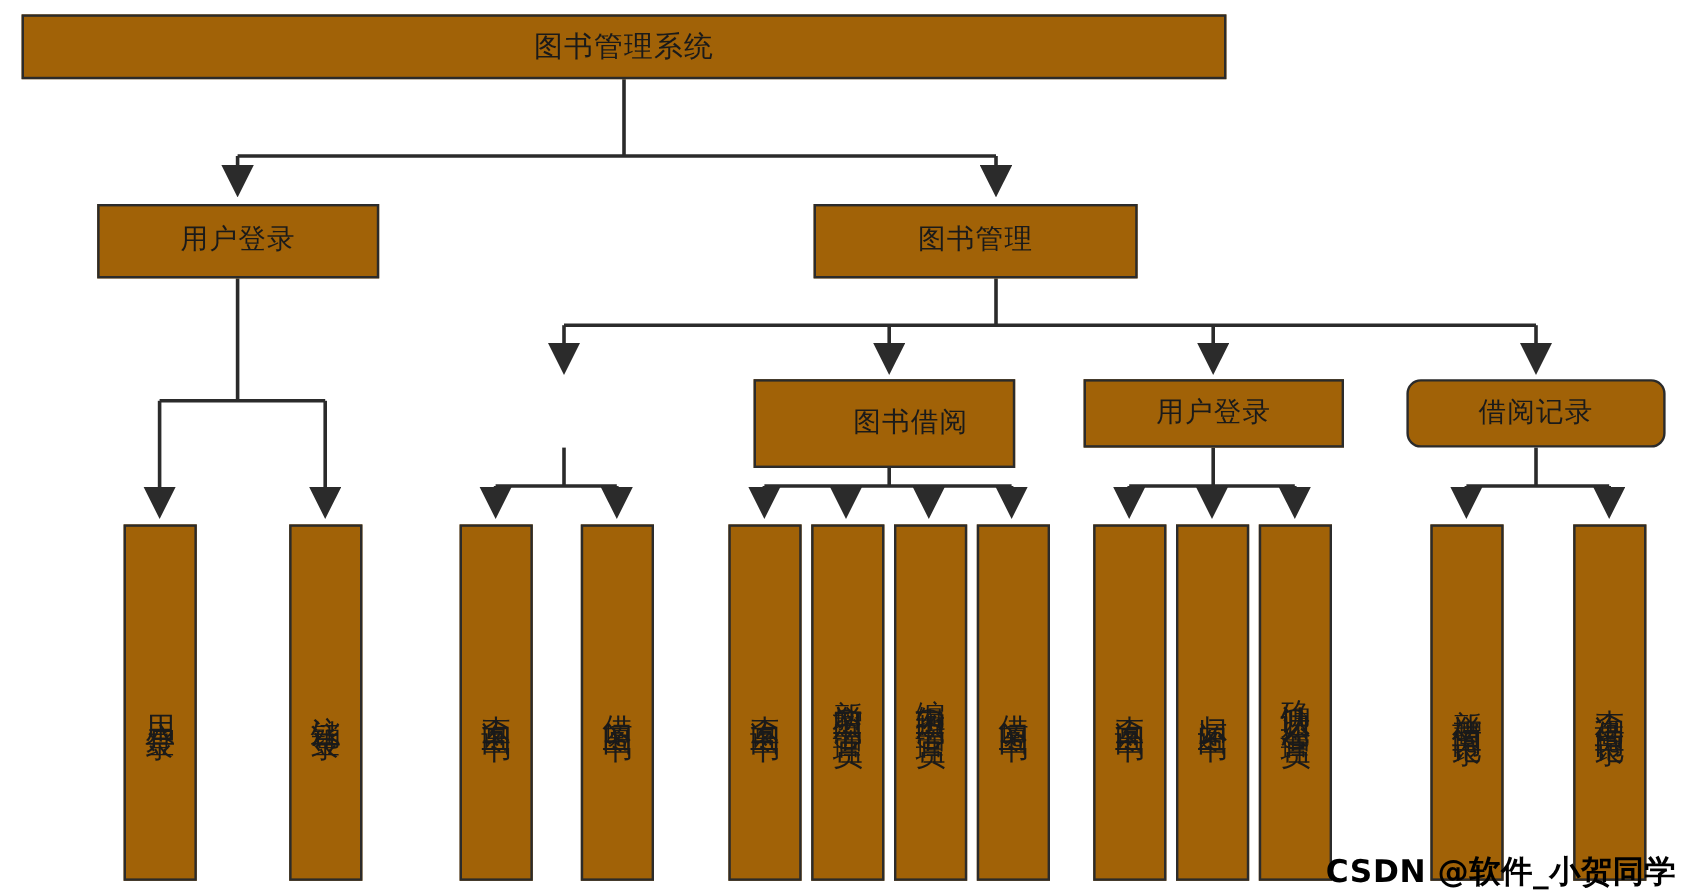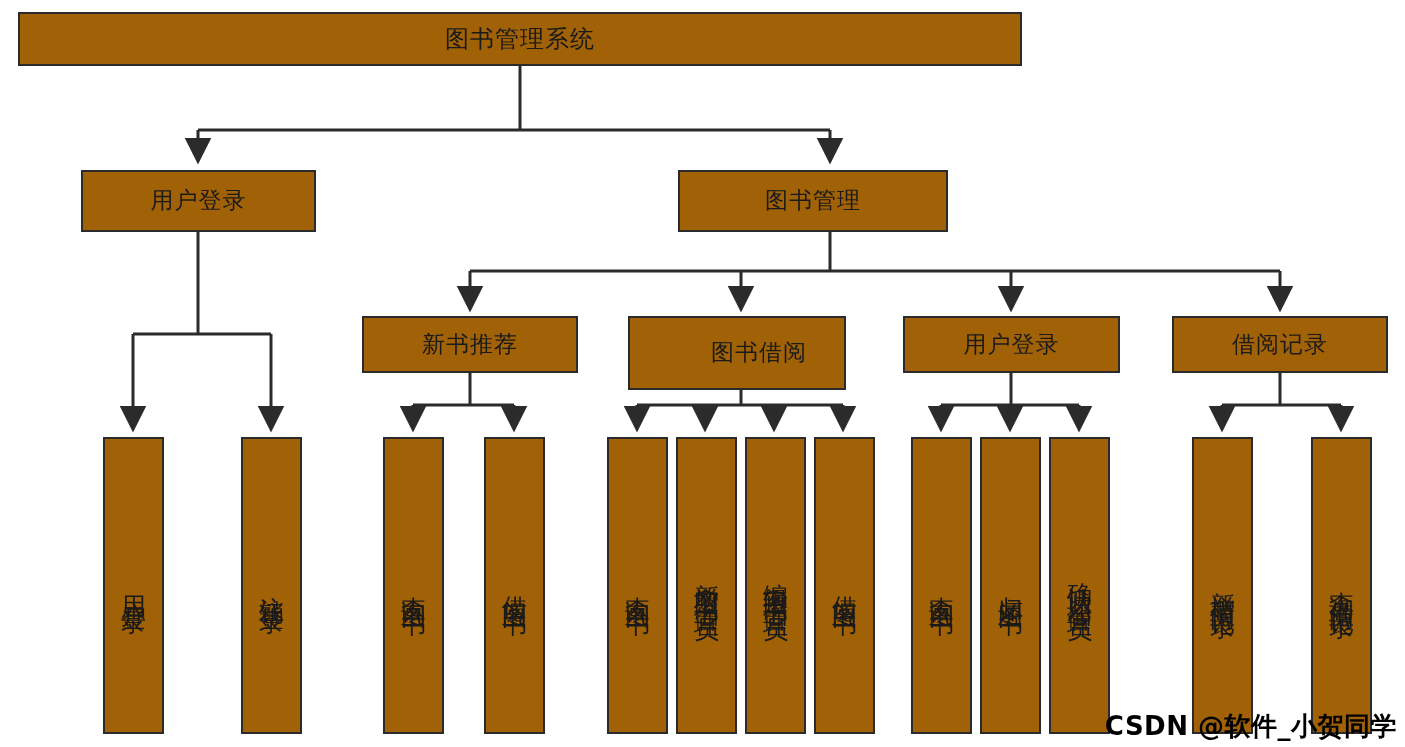--- a/index.html
+++ b/index.html
@@ -132,30 +132,27 @@
     <span>图书管理系统</span>
   </div>
 
   <div class="node node-h" style="left:81px; top:170px; width:235px; height:62px;">
     <span>用户登录</span>
   </div>
   <div class="node node-h" style="left:678px; top:170px; width:270px; height:62px;">
     <span>图书管理</span>
   </div>
 
-  <div class="node node-h" style="left:362px; top:316px; width:216px; height:57px;">
-    <span>新书推荐</span>
-  </div>
   <div class="node node-h" style="left:628px; top:316px; width:218px; height:74px;padding-left:44px;">
     <span>图书借阅</span>
   </div>
   <div class="node node-h" style="left:903px; top:316px; width:217px; height:57px;">
     <span>用户登录</span>
   </div>
-  <div class="node node-h" style="left:1172px; top:316px; width:216px; height:57px;">
+  <div class="node node-h" style="left:1172px; top:316px; width:216px; height:57px;border-radius:12px;">
     <span>借阅记录</span>
   </div>
 
   <div class="node node-v" style="left:103px; top:437px; width:61px; height:297px;">
     <span class="vlabel">用户登录</span>
   </div>
   <div class="node node-v" style="left:241px; top:437px; width:61px; height:297px;">
     <span class="vlabel">注销登录</span>
   </div>
 

